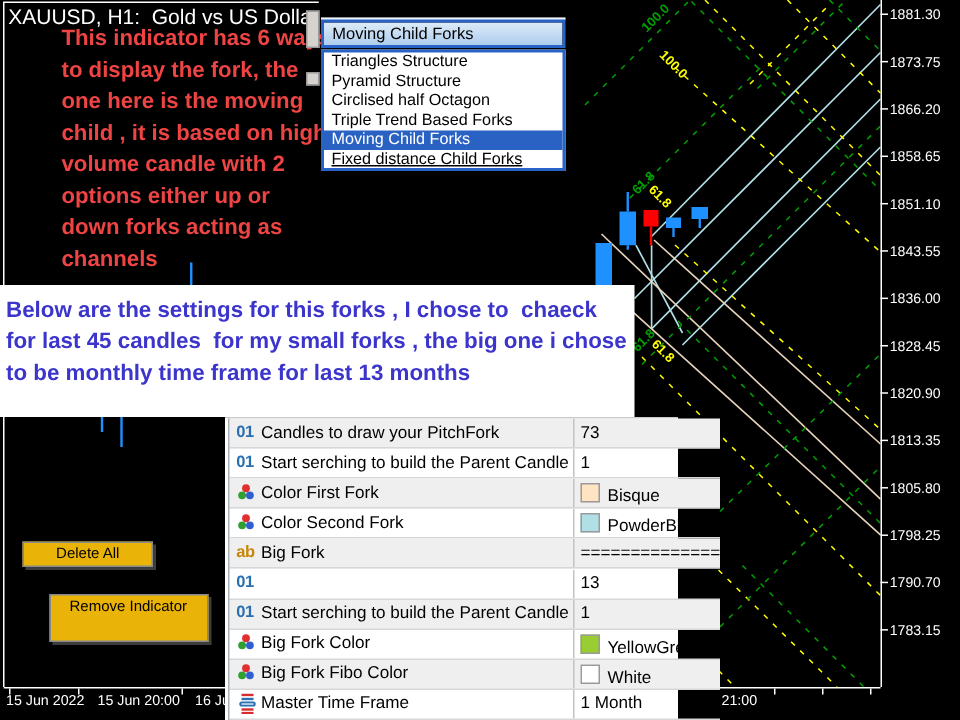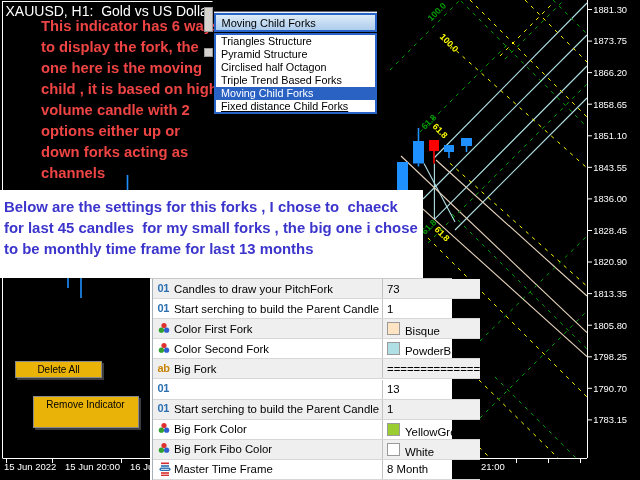--- a/index.html
+++ b/index.html
@@ -265,19 +265,19 @@
     <span class="picon"><svg width="14" height="14">
             <rect x="3" y="0.5" width="8" height="1.6" fill="#d62e2e"></rect>
             <rect x="3" y="3.2" width="8" height="1.6" fill="#2a6fb0"></rect>
             <rect x="1.5" y="5.6" width="11" height="3.4" rx="1.7" fill="#2a6fb0"></rect>
             <rect x="3" y="6.9" width="8" height="0.9" fill="#eaf4ff"></rect>
             <rect x="3" y="10.2" width="8" height="1.6" fill="#d62e2e"></rect>
             <rect x="3" y="12.6" width="8" height="1.6" fill="#d62e2e"></rect>
           </svg></span>
     <span class="pname">Master Time Frame</span>
         <span class="vline"></span>
-    <span class="pval">8 Month</span>
+    <span class="pval">1 Month</span>
   </div>
 </div>
 
 <div class="btn" style="left:15px;top:361px;width:87px;height:17px;line-height:15px;">Delete All</div>
 <div class="btn" style="left:12.5px;top:396px;width:106px;height:32px;line-height:15px;margin-left:20px;">Remove Indicator</div>
 </div>
 
 </body></html>

